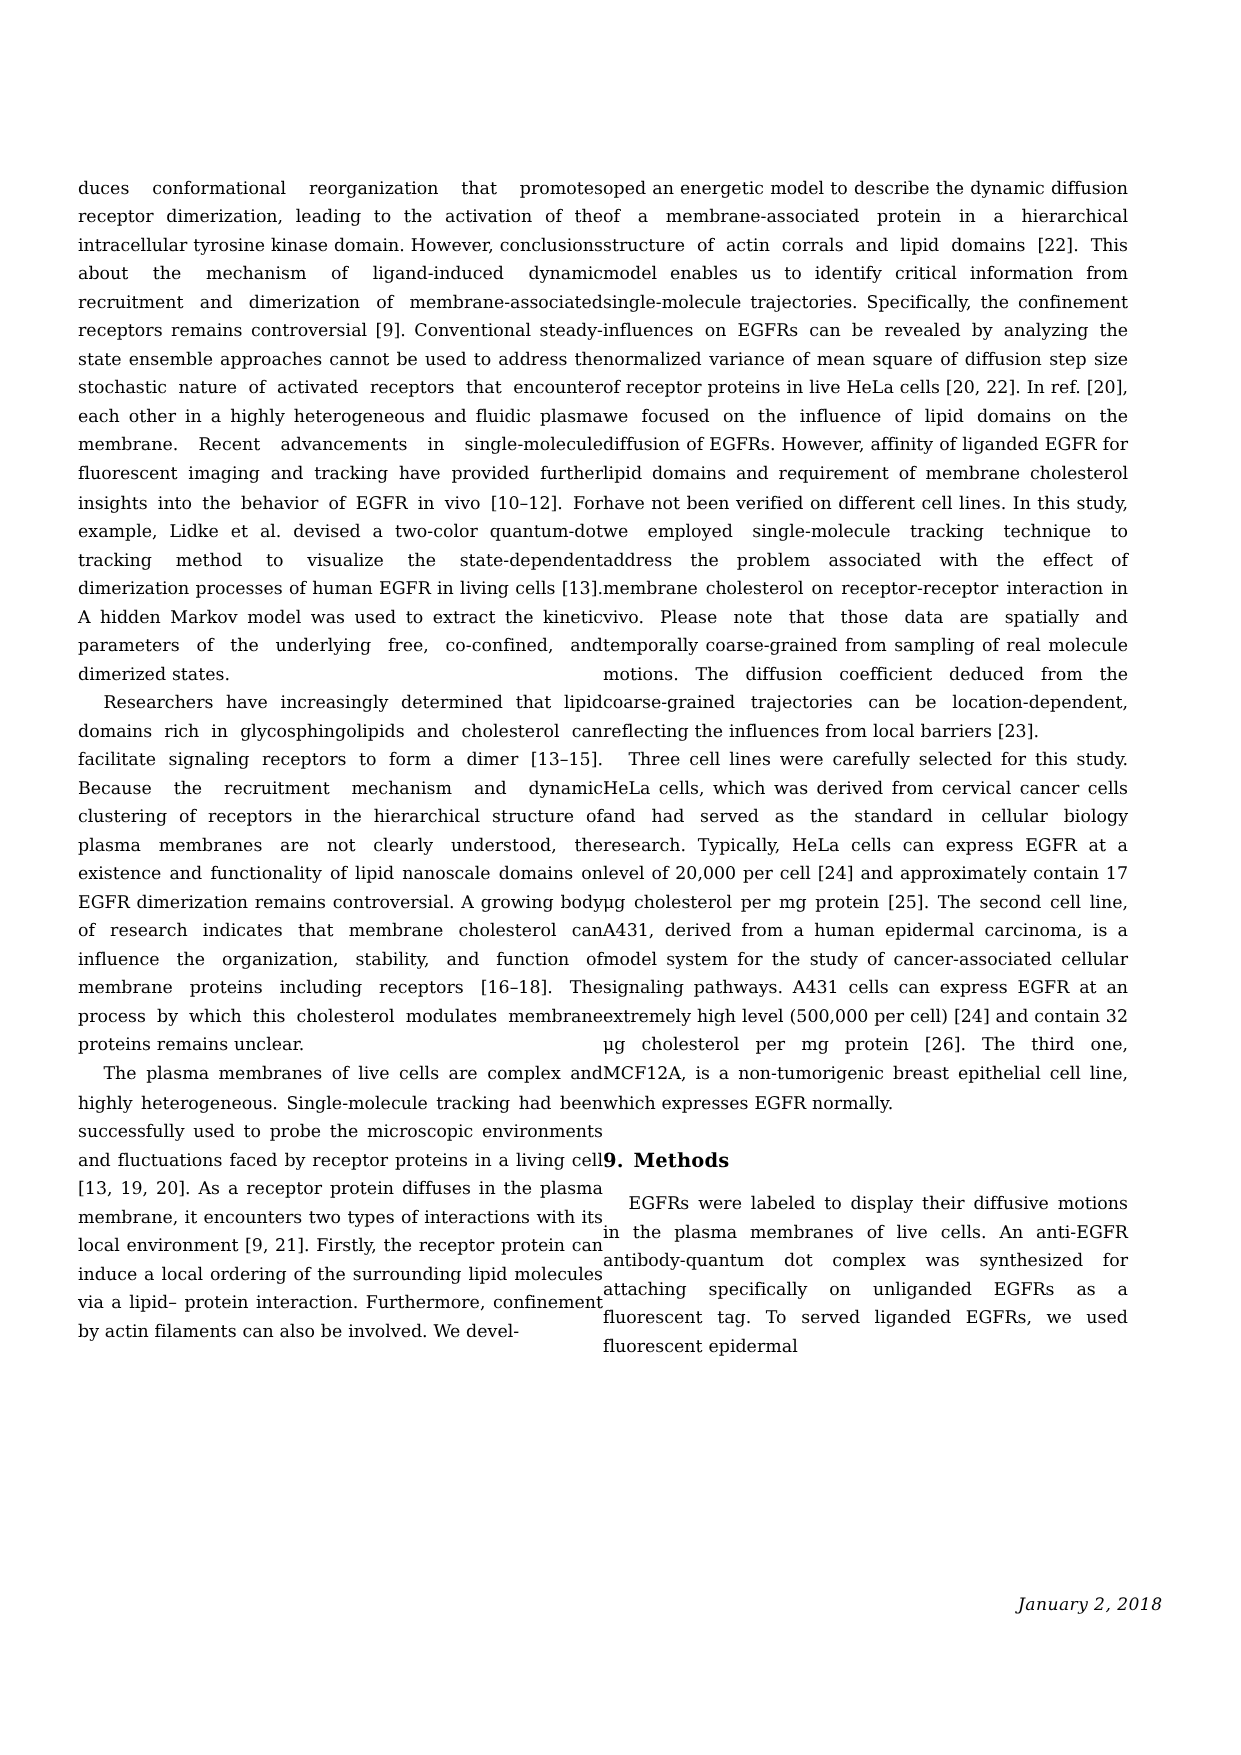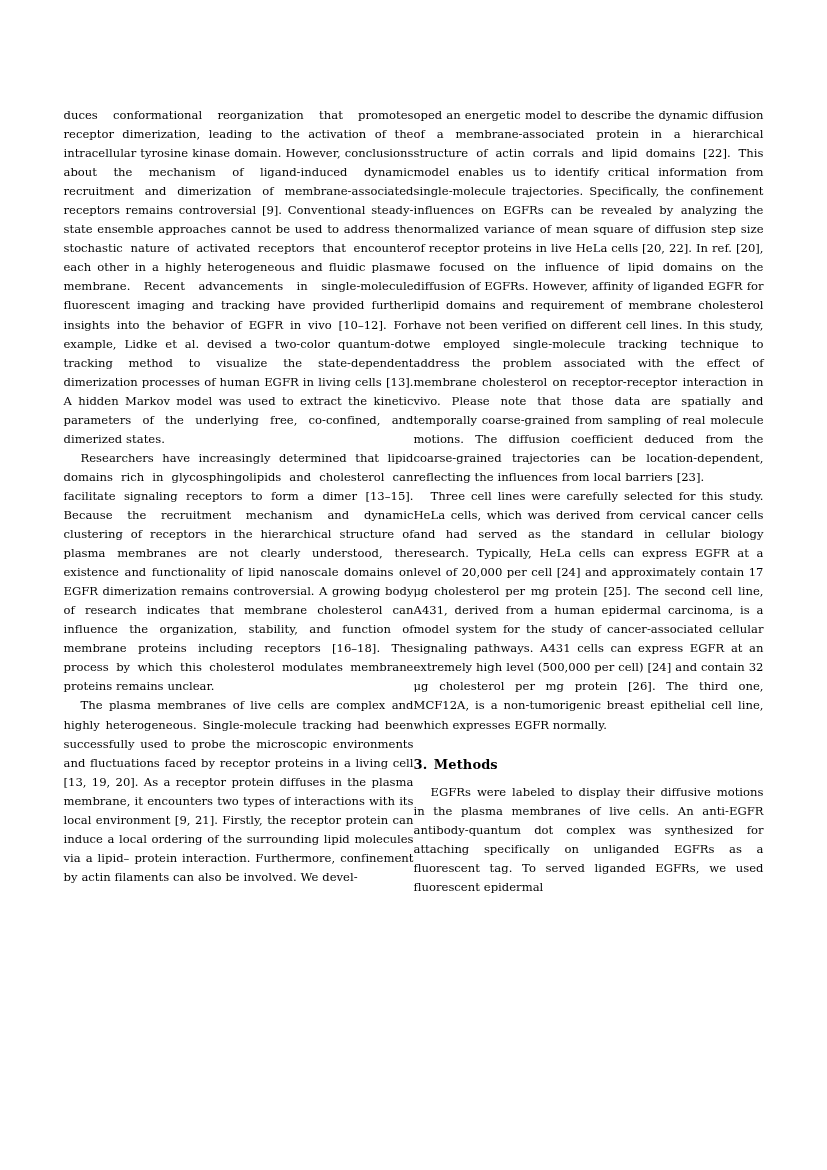--- a/index.html
+++ b/index.html
@@ -22,26 +22,26 @@
     left: 0;
     top: 0;
     width: 827px;
     height: 1170px;
     background: #ffffff;
   }
 
   .content {
     position: absolute;
     left: 52px;
-    top: 106px;
+    top: 116px;
     width: 723px;
     height: 925px;
     display: flex;
     flex-direction: row;
-    justify-content: center;
+    justify-content: flex-start;
   }
 
   .column {
     width: 350px;
     display: block;
   }
 
   p {
     margin: 0;
     padding: 0;
@@ -100,22 +100,23 @@
       <p class="text-block">duces conformational reorganization that promotes receptor dimerization, leading to the activation of the intracellular tyrosine kinase domain. However, conclusions about the mechanism of ligand-induced dynamic recruitment and dimerization of membrane-associated receptors remains controversial [9]. Conventional steady-state ensemble approaches cannot be used to address the stochastic nature of activated receptors that encounter each other in a highly heterogeneous and fluidic plasma membrane. Recent advancements in single-molecule fluorescent imaging and tracking have provided further insights into the behavior of EGFR in vivo [10–12]. For example, Lidke et al. devised a two-color quantum-dot tracking method to visualize the state-dependent dimerization processes of human EGFR in living cells [13]. A hidden Markov model was used to extract the kinetic parameters of the underlying free, co-confined, and dimerized states.</p>
       <p class="text-block indent">Researchers have increasingly determined that lipid domains rich in glycosphingolipids and cholesterol can facilitate signaling receptors to form a dimer [13–15]. Because the recruitment mechanism and dynamic clustering of receptors in the hierarchical structure of plasma membranes are not clearly understood, the existence and functionality of lipid nanoscale domains on EGFR dimerization remains controversial. A growing body of research indicates that membrane cholesterol can influence the organization, stability, and function of membrane proteins including receptors [16–18]. The process by which this cholesterol modulates membrane proteins remains unclear.</p>
       <p class="text-block indent">The plasma membranes of live cells are complex and highly heterogeneous. Single-molecule tracking had been successfully used to probe the microscopic environments and fluctuations faced by receptor proteins in a living cell [13, 19, 20]. As a receptor protein diffuses in the plasma membrane, it encounters two types of interactions with its local environment [9, 21]. Firstly, the receptor protein can induce a local ordering of the surrounding lipid molecules via a lipid– protein interaction. Furthermore, confinement by actin filaments can also be involved. We devel-</p>
     </div>
 
     <div class="column">
       <p class="text-block">oped an energetic model to describe the dynamic diffusion of a membrane-associated protein in a hierarchical structure of actin corrals and lipid domains [22]. This model enables us to identify critical information from single-molecule trajectories. Specifically, the confinement influences on EGFRs can be revealed by analyzing the normalized variance of mean square of diffusion step size of receptor proteins in live HeLa cells [20, 22]. In ref. [20], we focused on the influence of lipid domains on the diffusion of EGFRs. However, affinity of liganded EGFR for lipid domains and requirement of membrane cholesterol have not been verified on different cell lines. In this study, we employed single-molecule tracking technique to address the problem associated with the effect of membrane cholesterol on receptor-receptor interaction in vivo. Please note that those data are spatially and temporally coarse-grained from sampling of real molecule motions. The diffusion coefficient deduced from the coarse-grained trajectories can be location-dependent, reflecting the influences from local barriers [23].</p>
       <p class="text-block indent">Three cell lines were carefully selected for this study. HeLa cells, which was derived from cervical cancer cells and had served as the standard in cellular biology research. Typically, HeLa cells can express EGFR at a level of 20,000 per cell [24] and approximately contain 17 μg cholesterol per mg protein [25]. The second cell line, A431, derived from a human epidermal carcinoma, is a model system for the study of cancer-associated cellular signaling pathways. A431 cells can express EGFR at an extremely high level (500,000 per cell) [24] and contain 32 μg cholesterol per mg protein [26]. The third one, MCF12A, is a non-tumorigenic breast epithelial cell line, which expresses EGFR normally.</p>
 
       <div class="gap-before-heading"></div>
-      <h2 class="section-heading">3. Methods</h2>
+      <h2 class="section-heading">9. Methods</h2>
       <div class="gap-after-heading"></div>
 
       <p class="text-block indent">EGFRs were labeled to display their diffusive motions in the plasma membranes of live cells. An anti-EGFR antibody-quantum dot complex was synthesized for attaching specifically on unliganded EGFRs as a fluorescent tag. To served liganded EGFRs, we used fluorescent epidermal</p>
     </div>
 
   </div>
 
+  <div class="footer-date">January 2, 2018</div>
 
 </div>
 
 </body></html>

